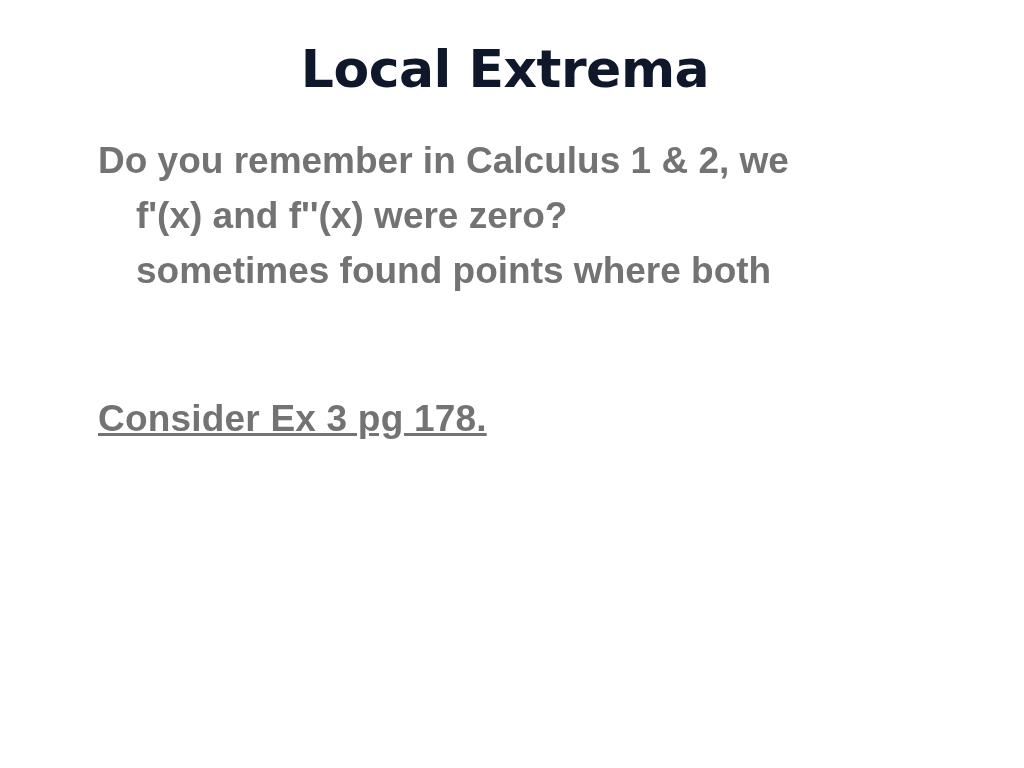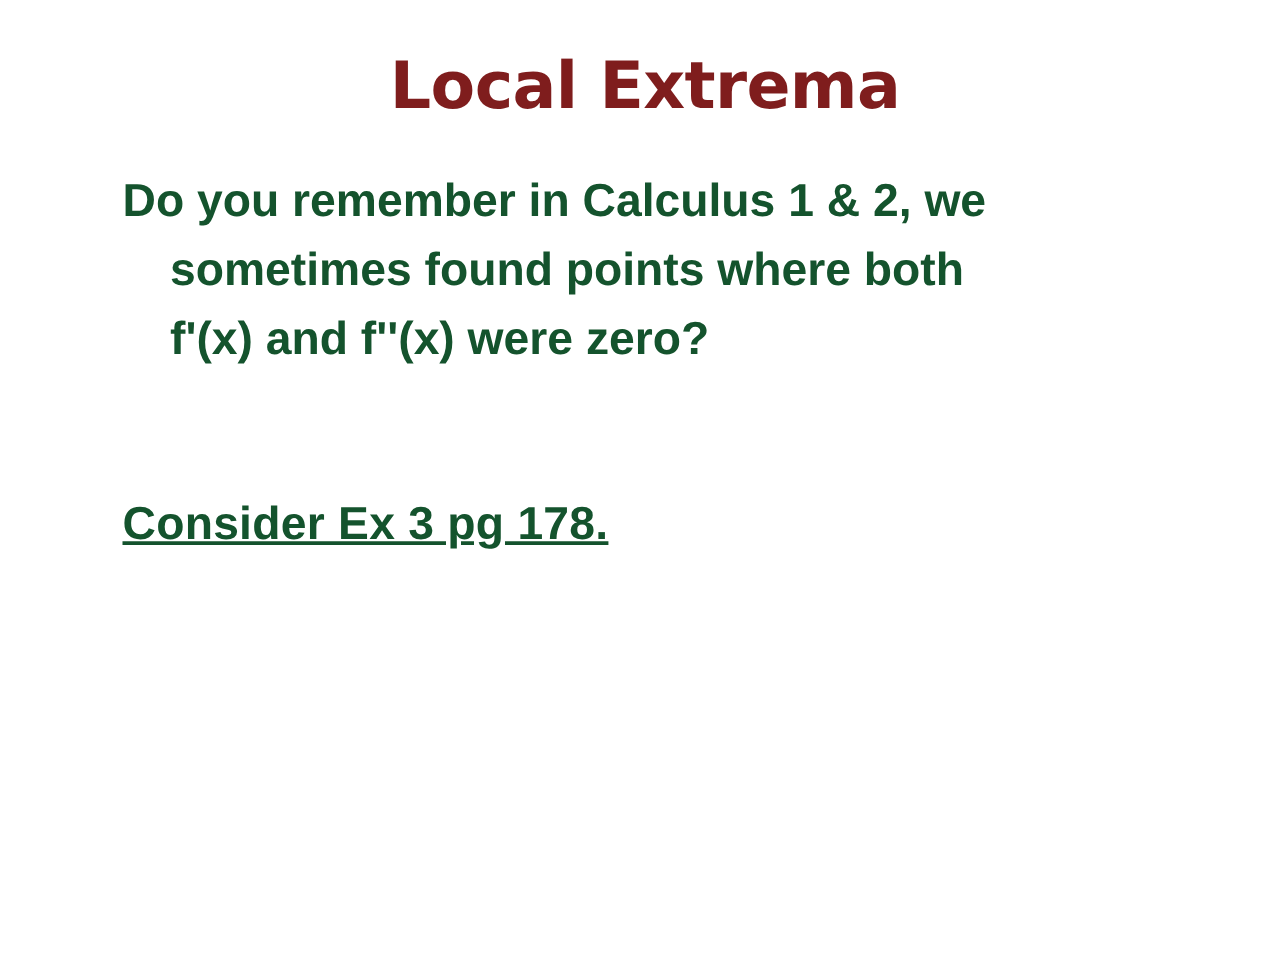--- a/index.html
+++ b/index.html
@@ -15,40 +15,40 @@
     height: 768px;
     background: #ffffff;
     overflow: hidden;
     font-family: "Liberation Sans", sans-serif;
     -webkit-font-smoothing: antialiased;
   }
 
   
   #slide-title {
     position: absolute;
-    left: 11px;
+    left: 0;
     top: 42px;
     width: 1010px;
     text-align: center;
     font-family: "DejaVu Sans", sans-serif;
     font-weight: 700;
     font-size: 52px;
     line-height: 1.05;
     letter-spacing: -0.5px;
-    color: #7f1d1d;
+    color: #0f172a;
     white-space: nowrap;
   }
 
   
   #body-block {
     position: absolute;
     left: 98px;
     top: 133px;
     width: 880px;
-    color: #14532d;
+    color: #737373;
     font-family: "Liberation Sans", sans-serif;
     font-weight: 700;
     font-size: 37px;
     line-height: 55px;
   }
 
   
   .para {
     margin: 0;
     padding-left: 38px;
@@ -83,22 +83,22 @@
 <body>
 
 <div id="slide">
 
   <div id="slide-title">Local Extrema</div>
 
   <div id="body-block">
 
     <div class="para" id="para-remember">
       <span class="ln">Do you remember in Calculus 1 &amp; 2, we</span>
+      <span class="ln indent">f'(x) and f''(x) were zero?</span>
       <span class="ln indent">sometimes found points where both</span>
-      <span class="ln indent">f'(x) and f''(x) were zero?</span>
     </div>
 
     <div class="gap-full"></div>
 
     <div class="para" id="para-meaning">
     </div>
 
     <div class="gap-half"></div>
 
     <div class="para" id="para-consider">

